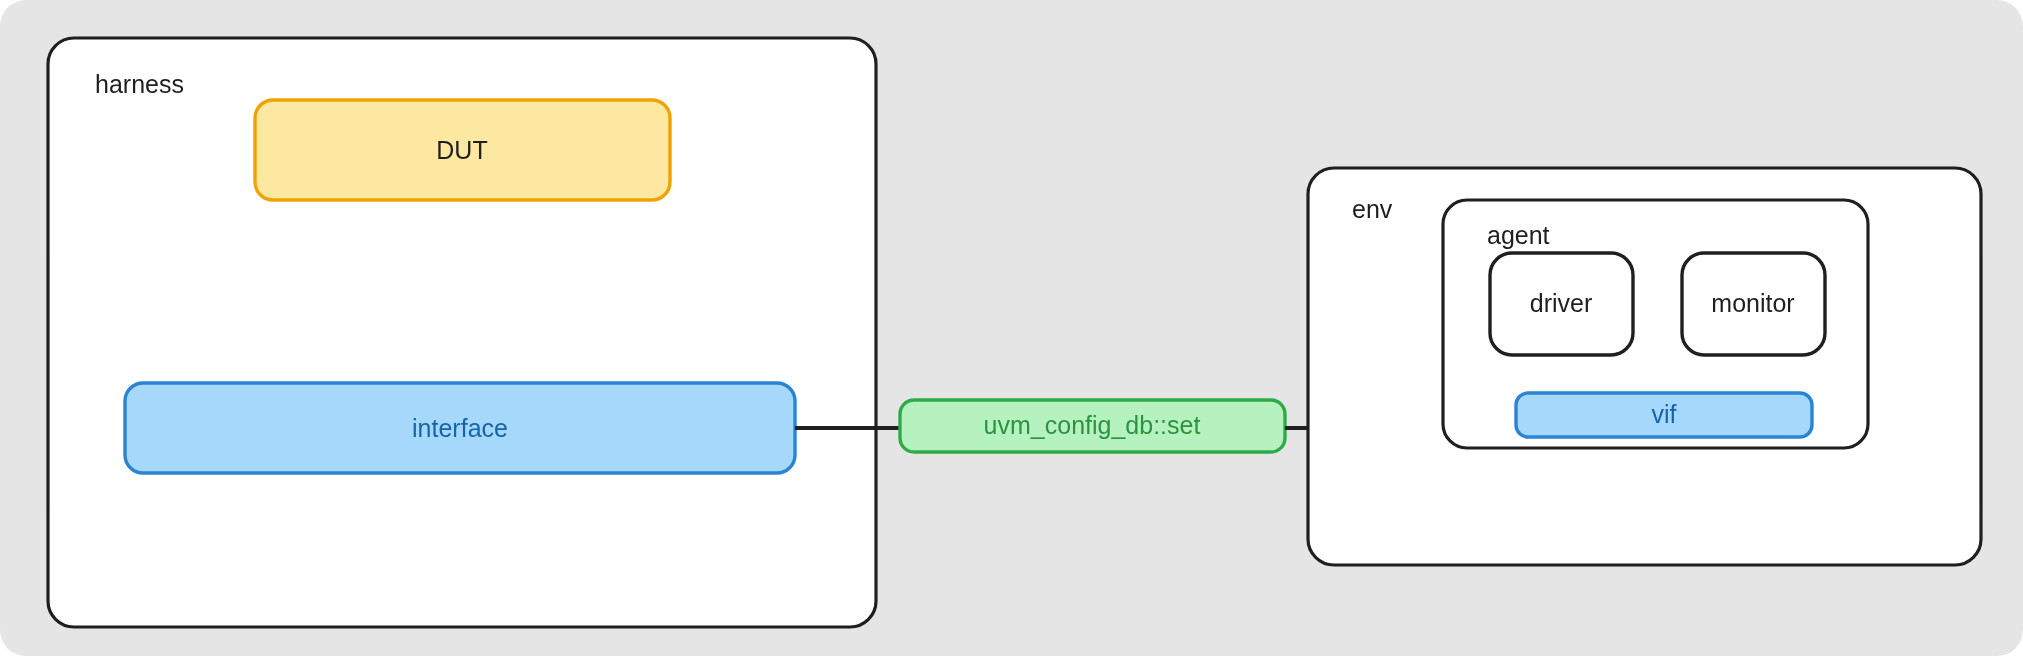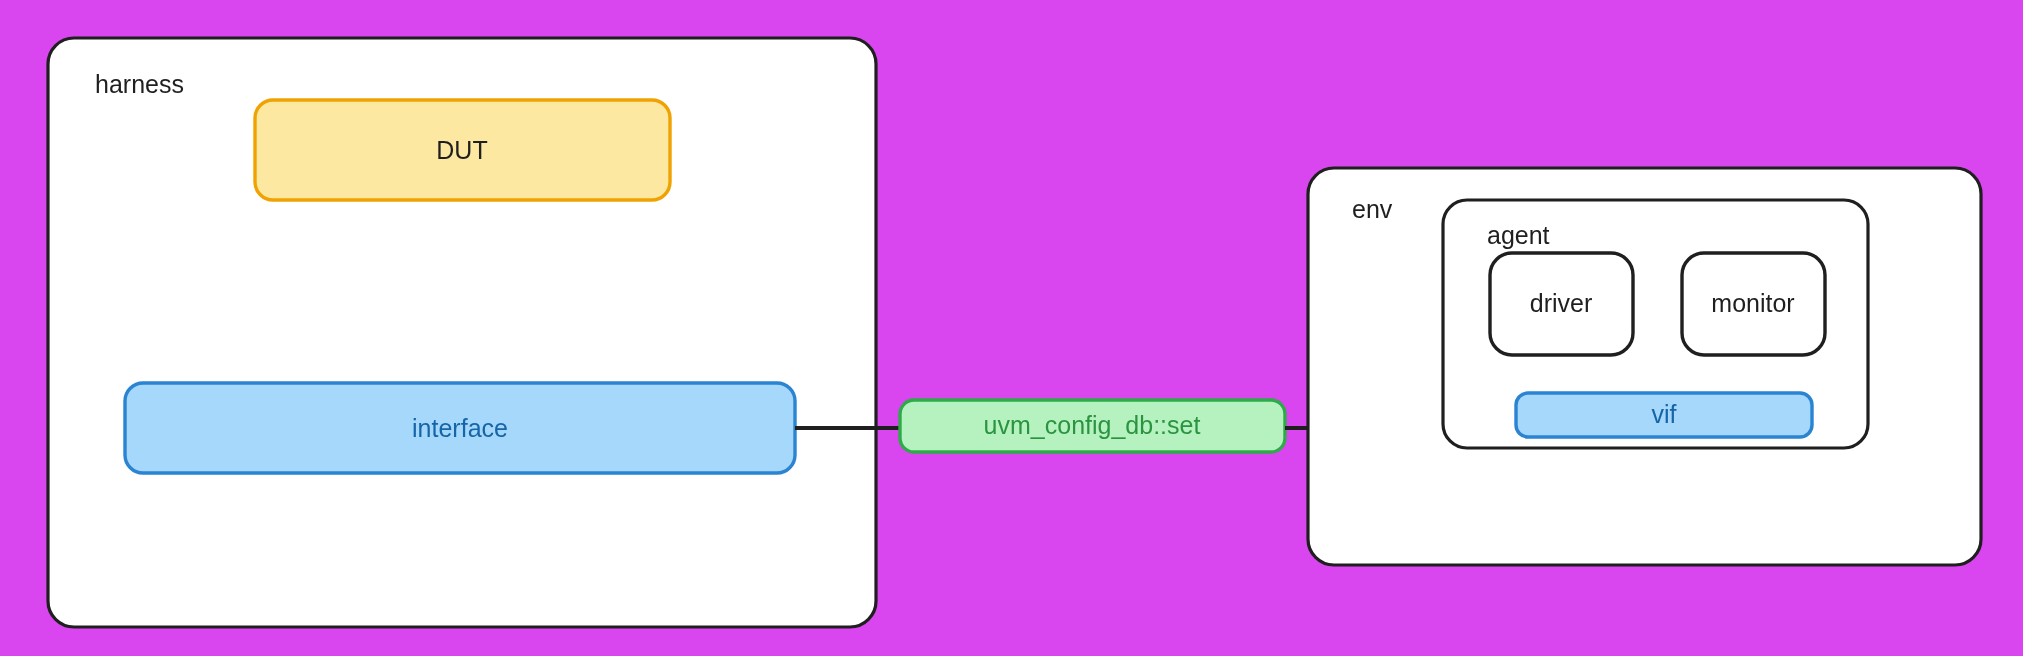--- a/index.html
+++ b/index.html
@@ -8,22 +8,23 @@
     padding: 0;
     background: #ffffff;
   }
   body {
     font-family: "Liberation Sans", sans-serif;
   }
   #diagram-root {
     position: relative;
     width: 2023px;
     height: 656px;
-    background: #d946ef;
+    background: #e5e5e5;
     overflow: hidden;
+    border-radius: 26px;
   }
   #diagram-svg {
     position: absolute;
     left: 0;
     top: 0;
     width: 2023px;
     height: 656px;
     display: block;
   }
   .container-label,

